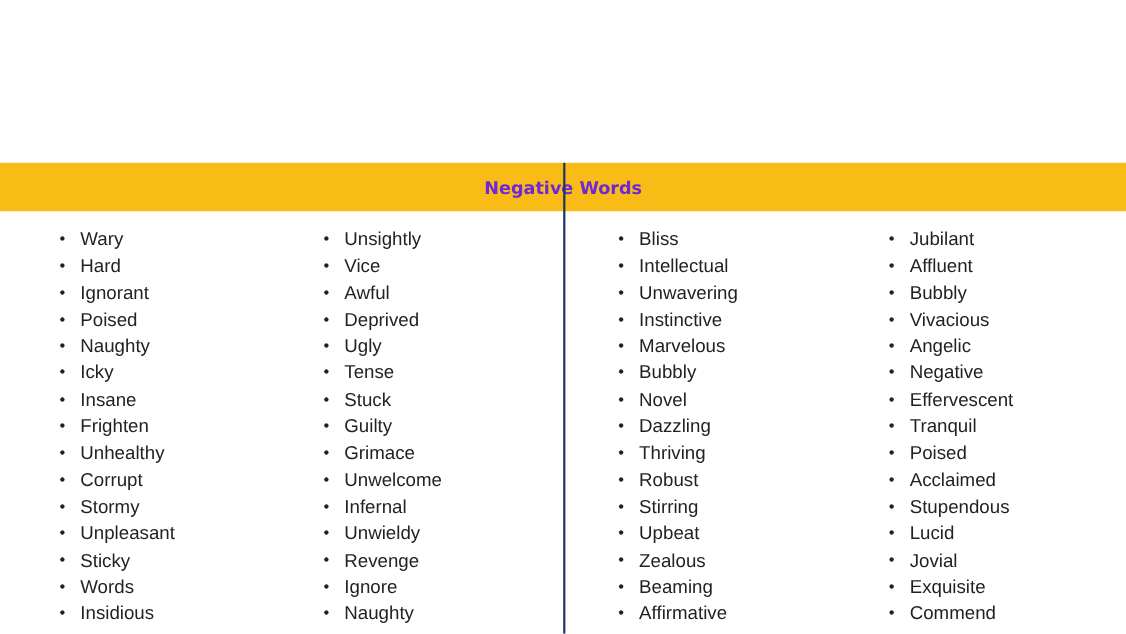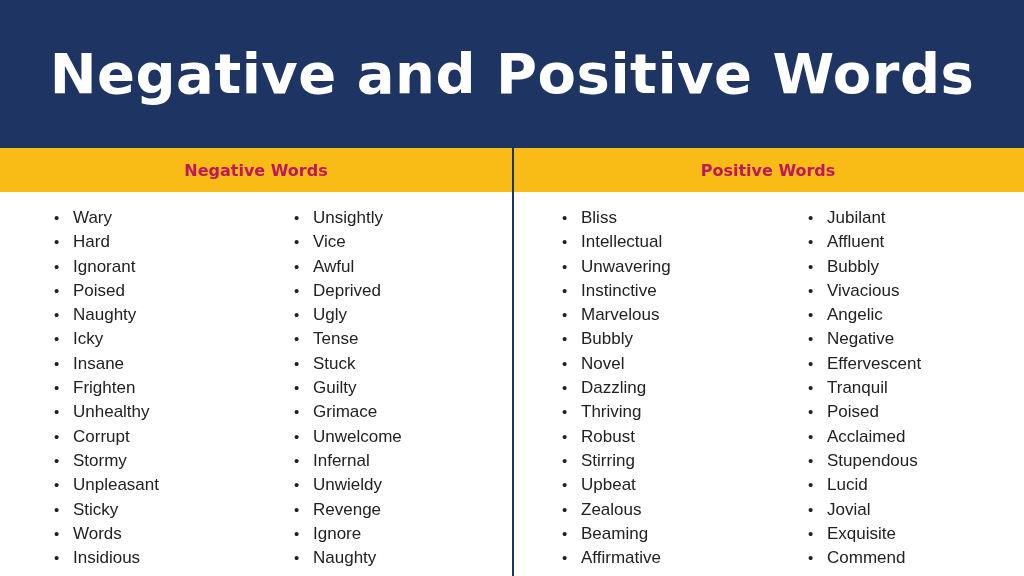--- a/index.html
+++ b/index.html
@@ -47,21 +47,21 @@
     width: 1024px;
     height: 44px;
     background: #f9bc16;
     display: flex;
   }
   .header-cell {
     flex: 1 1 50%;
     display: flex;
     align-items: center;
     justify-content: center;
-    color: #be185d;
+    color: #6d28d9;
     font-size: 16px;
     font-weight: bold;
     font-family: "DejaVu Sans", sans-serif;
   }
   .header-divider {
     position: absolute;
     left: 512px;
     top: 148px;
     width: 2px;
     height: 428px;
@@ -111,27 +111,23 @@
     top: 0;
     color: #222222;
     font-size: 15px;
   }
 </style>
 </head>
 <body>
 
 <div class="page">
 
-  <div class="title-banner">
-    <div class="title-text">Negative and Positive Words</div>
-  </div>
 
   <div class="header-row">
     <div class="header-cell">Negative Words</div>
-    <div class="header-cell">Positive Words</div>
   </div>
 
   <div class="header-divider"></div>
 
   <div class="columns">
 
     <div class="half left">
       <div class="word-col">
         <ul class="word-list" id="neg-col-1">
             <li><span class="bullet">•</span><span>Wary</span></li>

